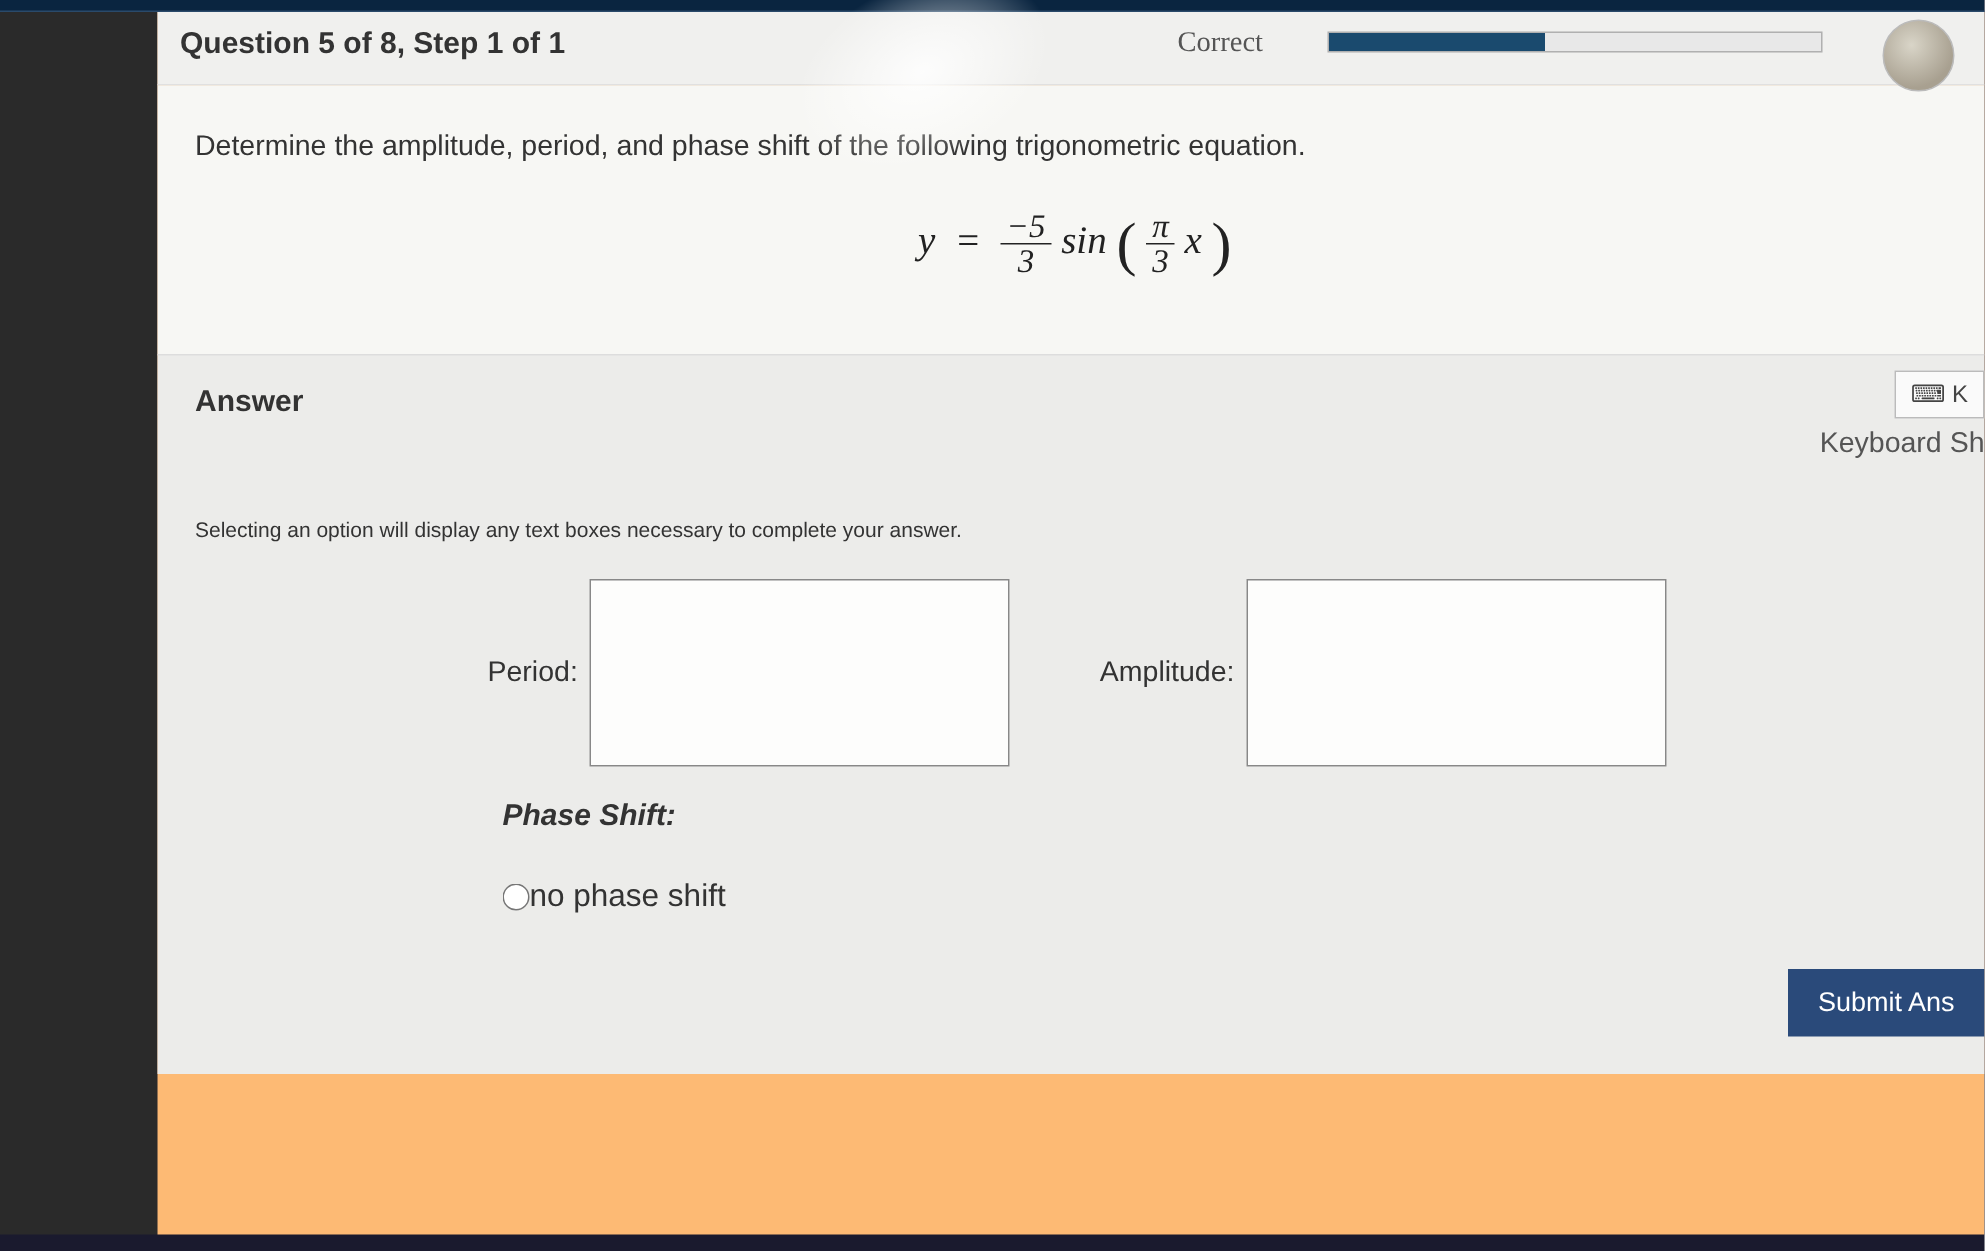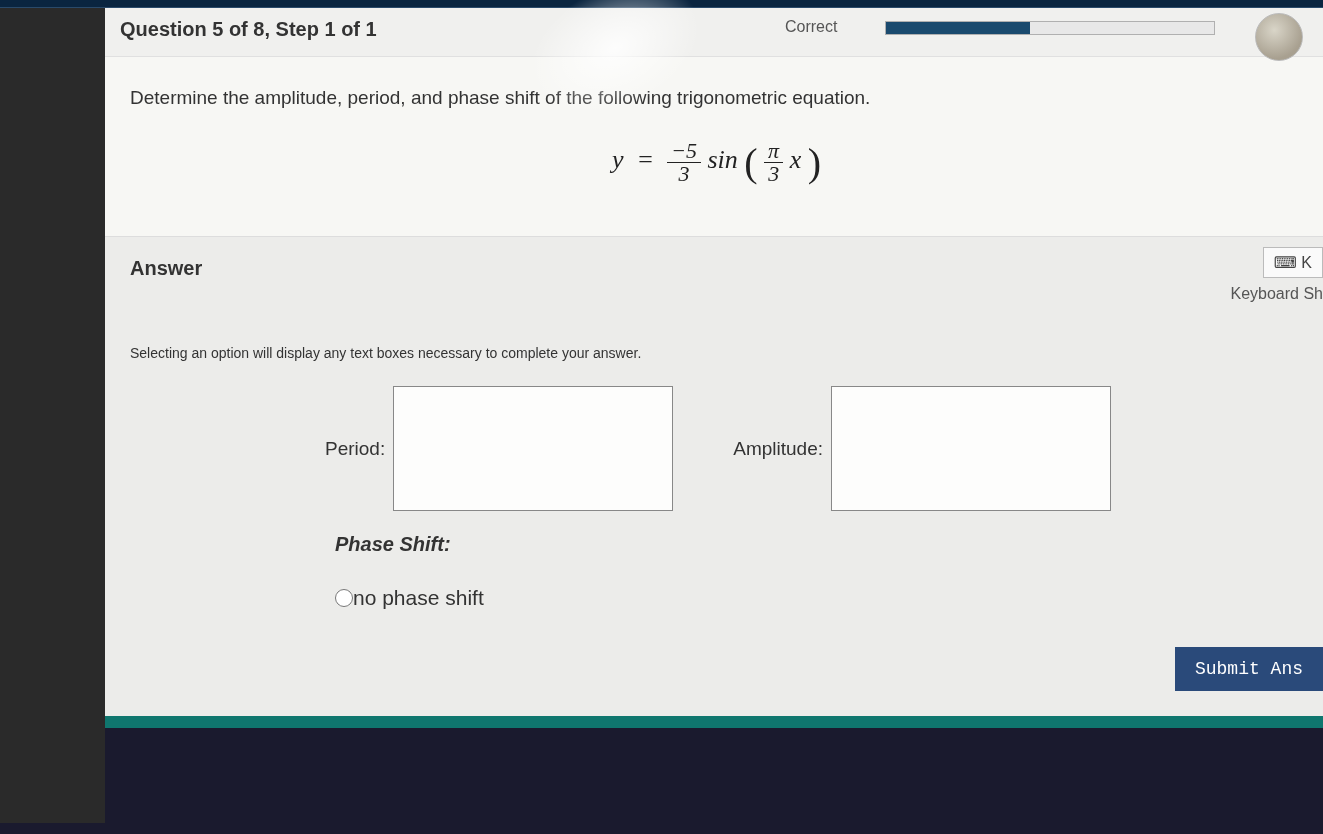--- a/index.html
+++ b/index.html
@@ -10,44 +10,45 @@
     height: 834px;
     overflow: hidden;
     position: relative;
   }
   .top-bar {
     height: 8px;
     background: #0a2540;
     border-bottom: 1px solid #2a4a6a;
   }
   .content {
-    background: #0f766e;
+    background: #fdba74;
     margin-left: 105px;
     margin-right: 0;
-    height: 720px;
+    height: 815px;
     position: relative;
   }
   .header {
     display: flex;
     align-items: center;
     padding: 10px 15px 15px 15px;
     border-bottom: 1px solid #e0e0e0;
     background: #f0f0ee;
   }
   .question-title {
     font-size: 20px;
     font-weight: 700;
     color: #333;
   }
   .correct-block {
     position: absolute;
     left: 680px;
     top: 10px;
-    font-size: 16px;
+    font-size: 19px;
     color: #555;
+    font-family: Liberation Serif, serif;
   }
   .progress-bar {
     position: absolute;
     left: 780px;
     top: 13px;
     width: 330px;
     height: 14px;
     background: #e8e8e8;
     border: 1px solid #b0b0b0;
   }
@@ -105,21 +106,21 @@
     border: 1px solid #bbb;
     background: #fafafa;
     padding: 5px 10px;
     font-size: 16px;
     color: #444;
   }
   .kb-shortcuts {
     position: absolute;
     right: 0;
     top: 48px;
-    font-size: 16px;
+    font-size: 19px;
     color: #555;
   }
   .hint {
     margin-top: 65px;
     font-size: 14px;
     color: #333;
   }
   .inputs-row {
     display: flex;
     align-items: center;
@@ -161,21 +162,20 @@
   .submit-btn {
     position: absolute;
     right: 0;
     bottom: 25px;
     background: #2a4a7a;
     color: #fff;
     font-size: 18px;
     padding: 12px 20px;
     border: none;
     cursor: pointer;
-    font-family: Liberation Mono, monospace;
   }
   .left-stripe {
     position: absolute;
     left: 0;
     top: 8px;
     width: 105px;
     height: 815px;
     background: #2a2a2a;
   }
   .glare {

